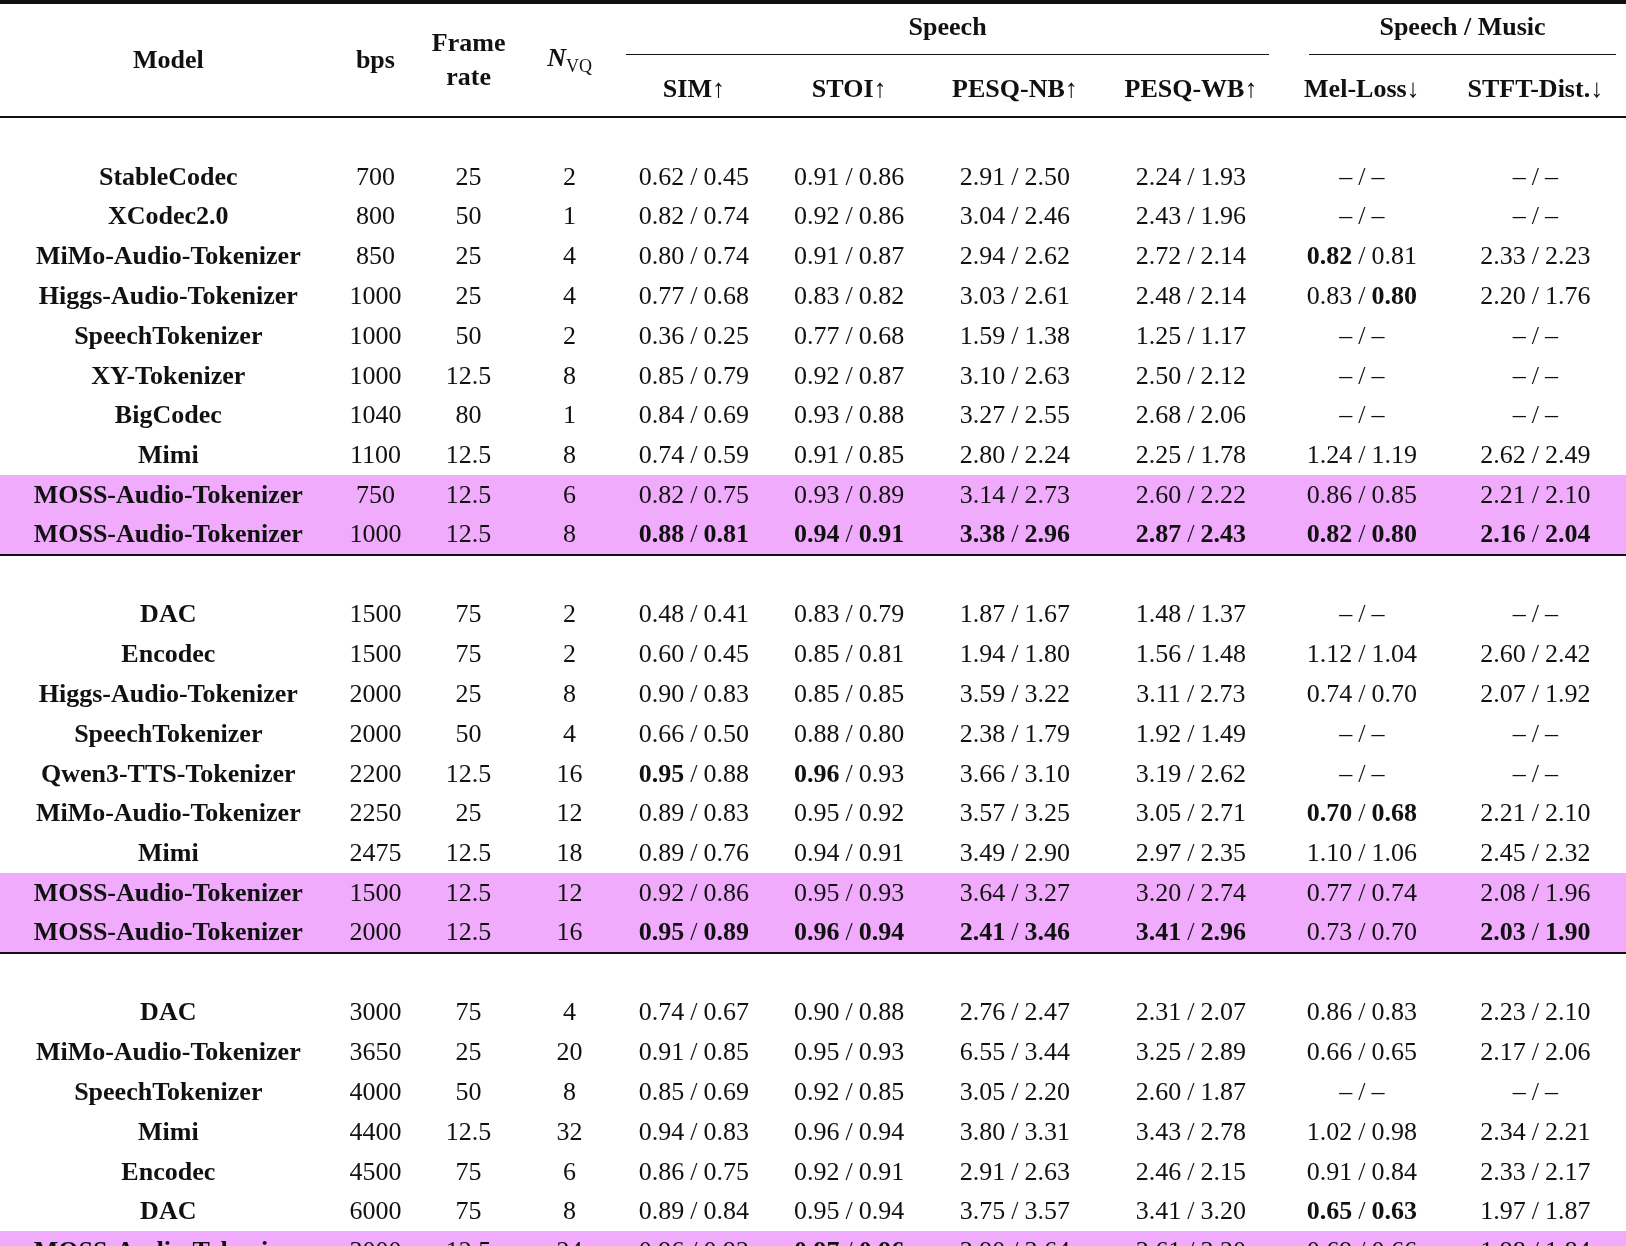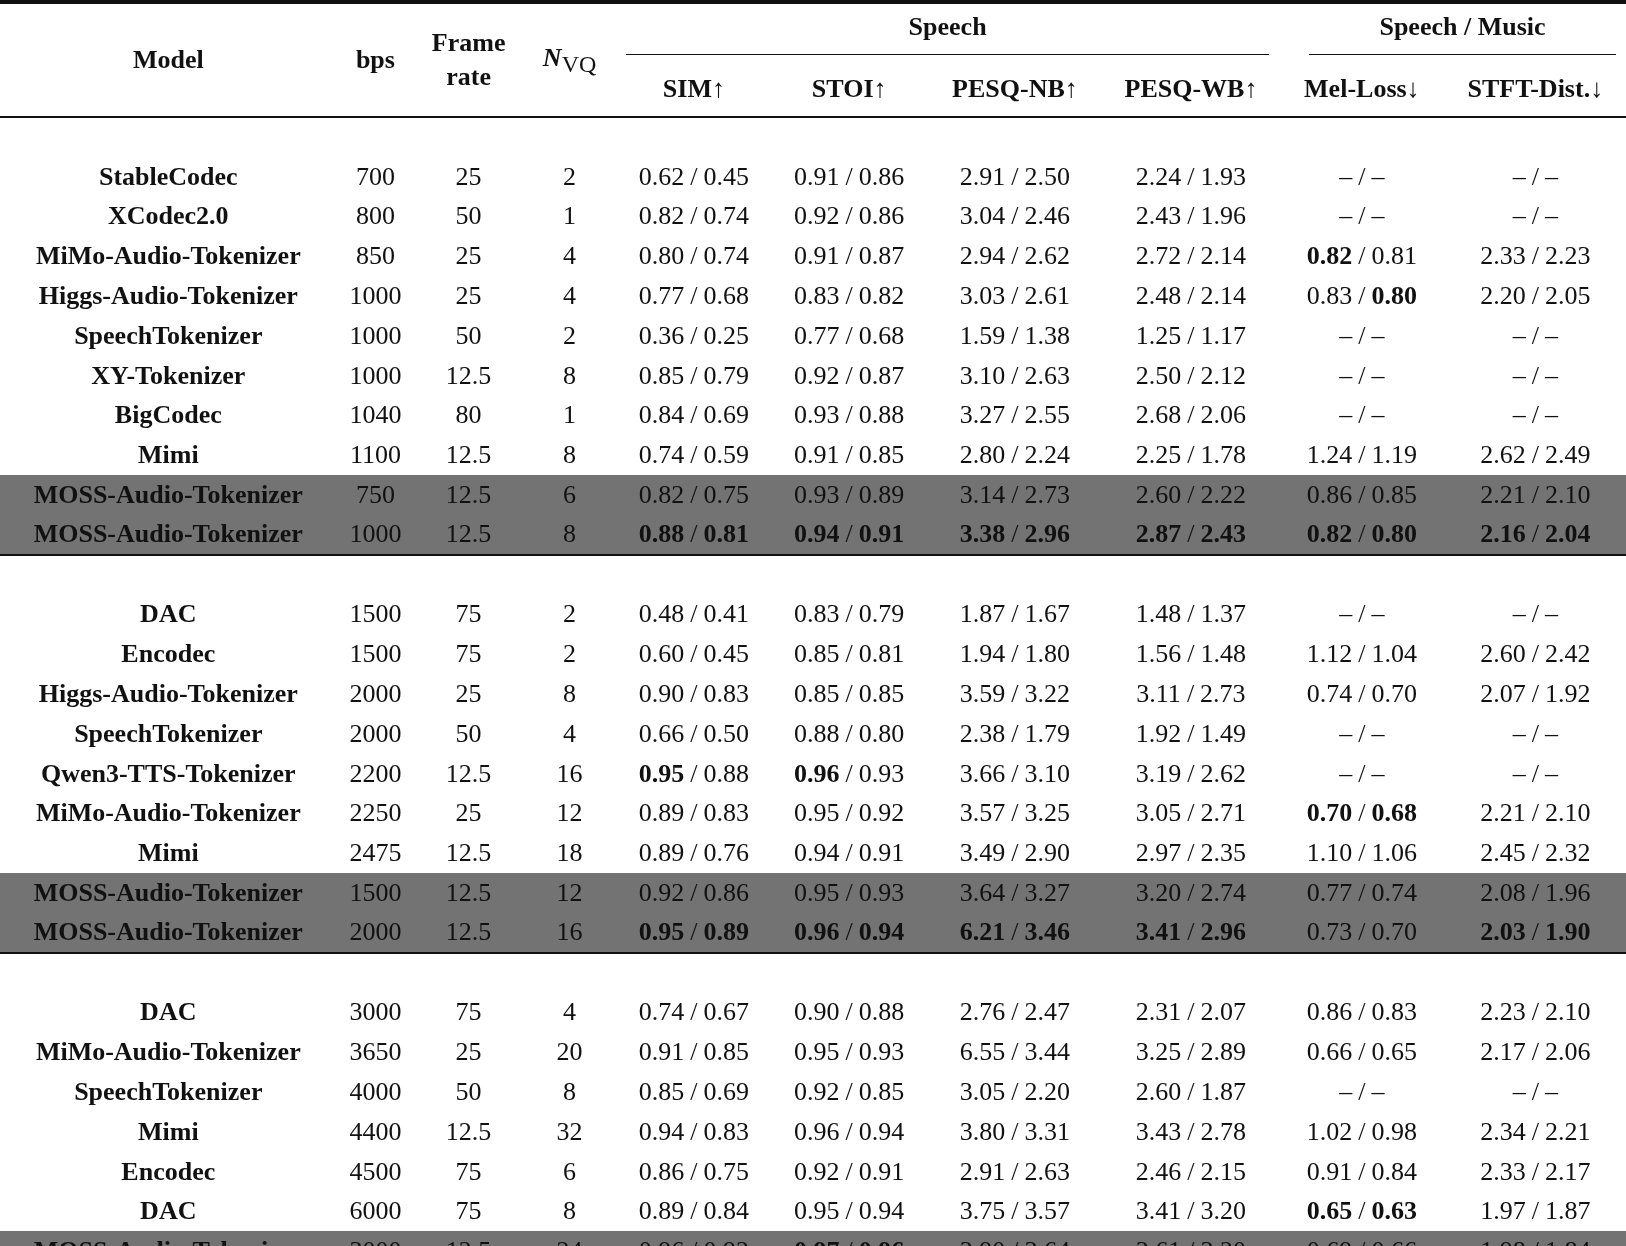--- a/index.html
+++ b/index.html
@@ -8,24 +8,24 @@
   table { border-collapse: collapse; margin-left: 0px; margin-top: 0px; width: 1626px; }
   th, td { text-align: center; font-size: 26px; white-space: nowrap; padding: 0; }
   thead th { font-weight: bold; }
   .rule-top { border-top: 4px solid #111; }
   .rule-mid { border-bottom: 2px solid #111; }
   .cmid { border-bottom: 1.5px solid #111; }
   .hdr1 th { height: 58px; vertical-align: middle; }
   .hdr2 th { height: 54px; vertical-align: middle; }
   tbody tr { height: 39.8px; }
   tbody td.model { font-weight: bold; }
-  tr.hl td { background: #737373; }
+  tr.hl td { background: #f0abfc; }
   .gap td { height: 10px; padding: 0; }
   b { font-weight: bold; }
-  .sub { font-size: 24px; vertical-align: -6px; font-style: normal; font-weight: normal; }
+  .sub { font-size: 18px; vertical-align: -6px; font-style: normal; font-weight: normal; }
   .nvq { font-style: italic; }
   .cell-slash { padding: 0 6px; }
 </style>
 </head>
 <body>
 
 <div class="wrap">
 <table>
   <colgroup>
     <col style="width:325px">
@@ -109,21 +109,21 @@
         <tr>
           <td class="model">Higgs-Audio-Tokenizer</td>
           <td>1000</td>
           <td>25</td>
           <td>4</td>
           <td><span>0.77</span><span class="cell-slash">/</span><span>0.68</span></td>
           <td><span>0.83</span><span class="cell-slash">/</span><span>0.82</span></td>
           <td><span>3.03</span><span class="cell-slash">/</span><span>2.61</span></td>
           <td><span>2.48</span><span class="cell-slash">/</span><span>2.14</span></td>
           <td><span>0.83</span><span class="cell-slash">/</span><b>0.80</b></td>
-          <td><span>2.20</span><span class="cell-slash">/</span><span>2.05</span></td>
+          <td><span>2.20</span><span class="cell-slash">/</span><span>1.76</span></td>
         </tr>
         <tr>
           <td class="model">SpeechTokenizer</td>
           <td>1000</td>
           <td>50</td>
           <td>2</td>
           <td><span>0.36</span><span class="cell-slash">/</span><span>0.25</span></td>
           <td><span>0.77</span><span class="cell-slash">/</span><span>0.68</span></td>
           <td><span>1.59</span><span class="cell-slash">/</span><span>1.38</span></td>
           <td><span>1.25</span><span class="cell-slash">/</span><span>1.17</span></td>
@@ -289,21 +289,21 @@
           <td><span>0.77</span><span class="cell-slash">/</span><span>0.74</span></td>
           <td><span>2.08</span><span class="cell-slash">/</span><span>1.96</span></td>
         </tr>
         <tr class="hl">
           <td class="model" style="border-bottom: 2px solid rgb(17, 17, 17);">MOSS-Audio-Tokenizer</td>
           <td style="border-bottom: 2px solid rgb(17, 17, 17);">2000</td>
           <td style="border-bottom: 2px solid rgb(17, 17, 17);">12.5</td>
           <td style="border-bottom: 2px solid rgb(17, 17, 17);">16</td>
           <td style="border-bottom: 2px solid rgb(17, 17, 17);"><b>0.95</b><span class="cell-slash">/</span><b>0.89</b></td>
           <td style="border-bottom: 2px solid rgb(17, 17, 17);"><b>0.96</b><span class="cell-slash">/</span><b>0.94</b></td>
-          <td style="border-bottom: 2px solid rgb(17, 17, 17);"><b>6.21</b><span class="cell-slash">/</span><b>3.46</b></td>
+          <td style="border-bottom: 2px solid rgb(17, 17, 17);"><b>2.41</b><span class="cell-slash">/</span><b>3.46</b></td>
           <td style="border-bottom: 2px solid rgb(17, 17, 17);"><b>3.41</b><span class="cell-slash">/</span><b>2.96</b></td>
           <td style="border-bottom: 2px solid rgb(17, 17, 17);"><span>0.73</span><span class="cell-slash">/</span><span>0.70</span></td>
           <td style="border-bottom: 2px solid rgb(17, 17, 17);"><b>2.03</b><span class="cell-slash">/</span><b>1.90</b></td>
         </tr>
         <tr class="gap">
           <td colspan="10"></td>
         </tr>
         <tr>
           <td class="model">DAC</td>
           <td>3000</td>

